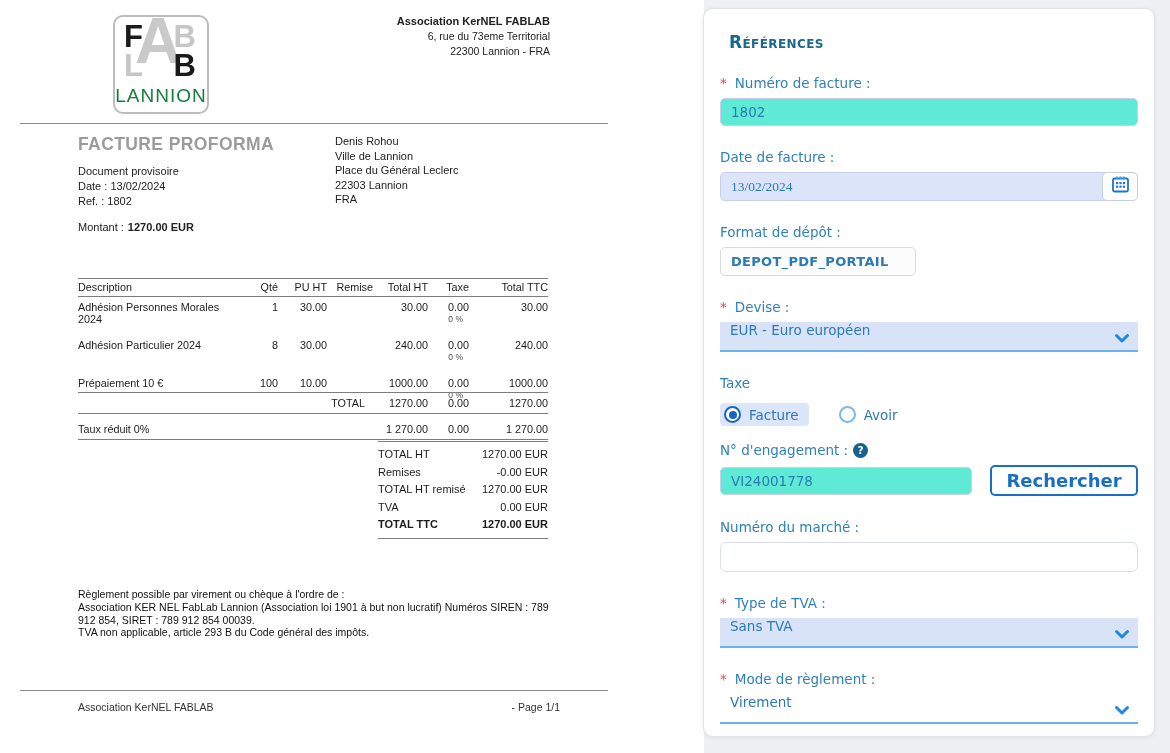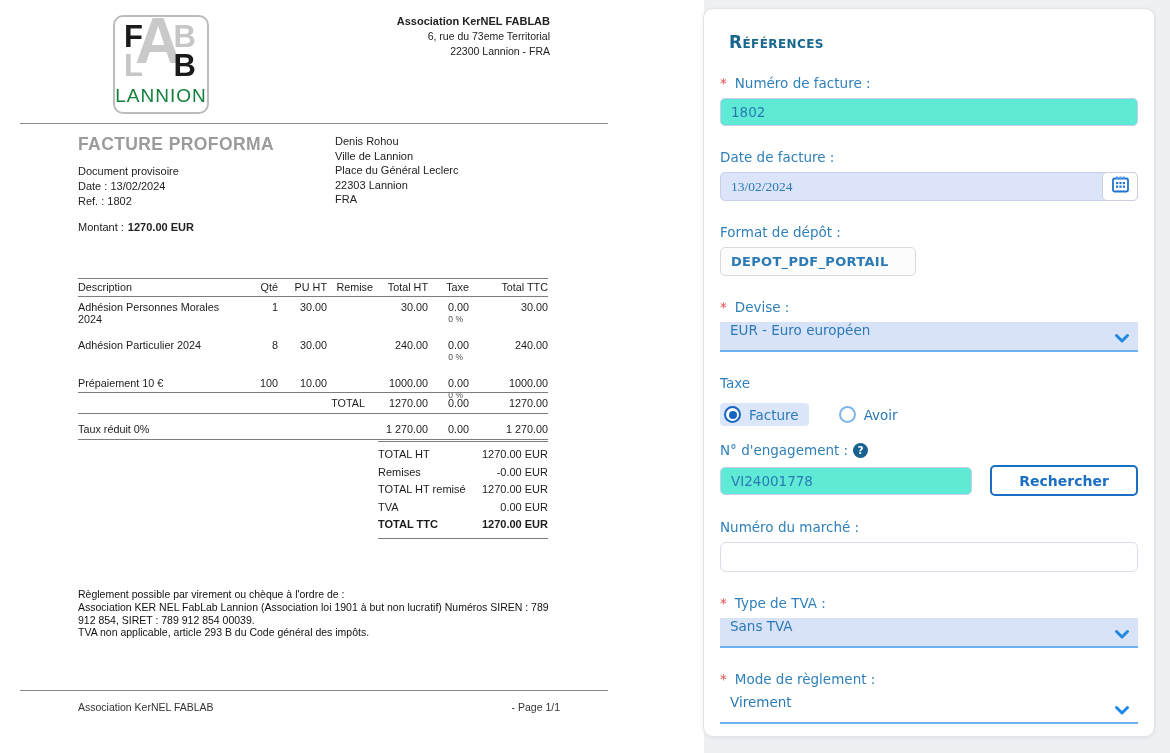--- a/index.html
+++ b/index.html
@@ -79,21 +79,21 @@
   .radio-opt { display:flex; align-items:center; gap:8px; font-size:13.5px; color:#2b7ab5; cursor:pointer; padding:3px 10px 3px 4px; border-radius:4px; }
   .radio-opt.selected { background:#dce6fb; }
   .radio-circ { width:17px; height:17px; border-radius:50%; background:#fff; border:2px solid #7fb5ea; display:flex; align-items:center; justify-content:center; }
   .radio-opt.selected .radio-circ { border-color:#1565c0; }
   .radio-dot { width:8px; height:8px; border-radius:50%; background:#1565c0; }
 
   .help-icon { width:15px; height:15px; border-radius:50%; background:#16618f; color:#fff; font-size:10.5px; font-weight:700; display:inline-flex; align-items:center; justify-content:center; cursor:pointer; }
 
   .engage-row { display:flex; align-items:center; justify-content:space-between; }
   .engage-row .tinput { width:252px; }
-  .btn-rechercher { width:148px; height:31px; background:#fff; border:2px solid #1a6fc4; border-radius:5px; color:#1a6fc4; font-weight:700; font-size:14px; font-family:"DejaVu Sans", sans-serif; cursor:pointer; }
+  .btn-rechercher { width:148px; height:31px; background:#fff; border:2px solid #1a6fc4; border-radius:5px; color:#1a6fc4; font-weight:700; font-size:18px; font-family:"DejaVu Sans", sans-serif; cursor:pointer; }
 
   .plain-input { width:100%; height:30px; background:#fff; border:1px solid #dadee8; border-radius:6px; padding:4px 10px; font-size:13.5px; color:#2b7ab5; font-family:"DejaVu Sans", sans-serif; outline:none; }
 </style>
 </head>
 <body>
 
 <div class="doc-viewport">
   <div class="document">
 
     <div class="logo-box">

